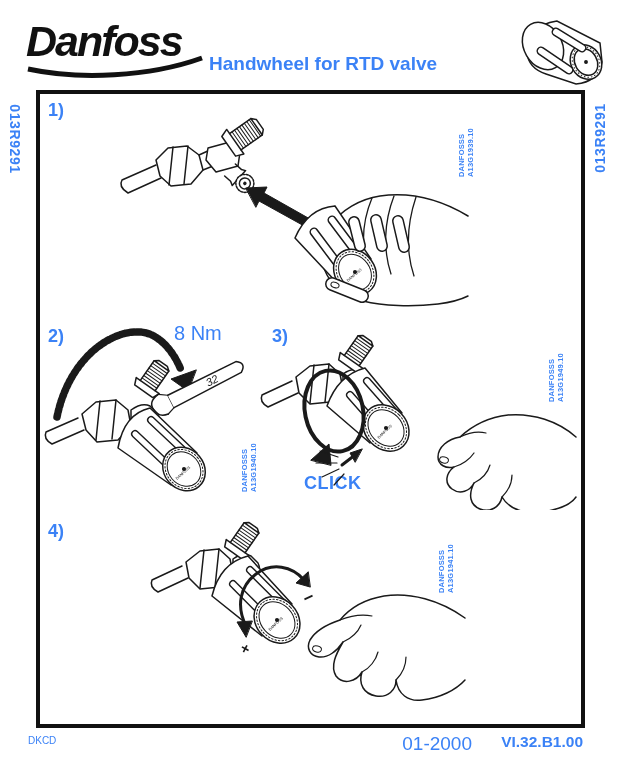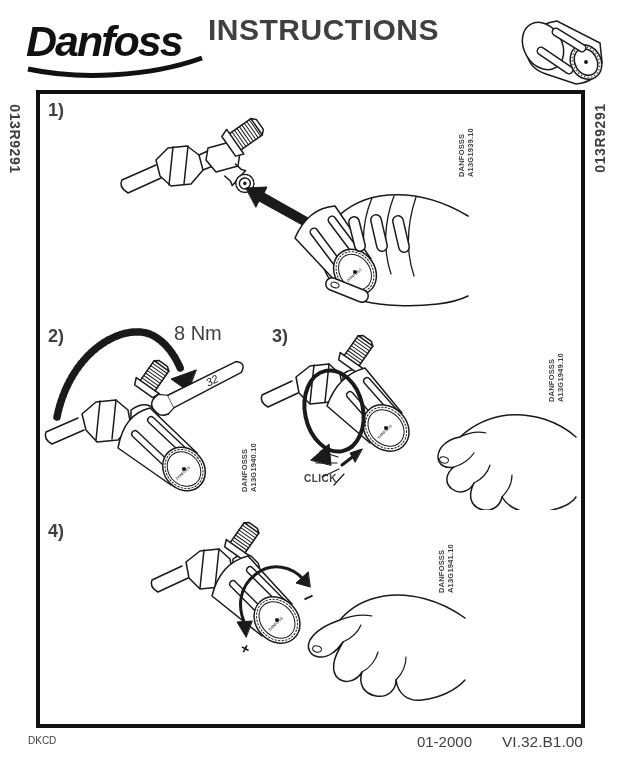--- a/index.html
+++ b/index.html
@@ -1,46 +1,46 @@
 <!DOCTYPE html>
 <html><head>
 <meta charset="utf-8">
 <style>
   html,body{margin:0;padding:0;background:#e8e8e8;}
   #page{position:relative;width:621px;height:769px;background:#ffffff;overflow:hidden;
-        font-family:"Liberation Sans",sans-serif;color:#404040;}
+        font-family:"Liberation Sans",sans-serif;color:#3b82f6;}
   .abs{position:absolute;}
   .title{font-size:30px;font-weight:bold;letter-spacing:.5px;}
   .subtitle{font-size:19px;font-weight:bold;}
   .frame{border:4px solid #111;box-sizing:border-box;background:#fff;}
   .vcode{font-size:14px;font-weight:bold;letter-spacing:.6px;width:70px;text-align:center;}
   .vcode.left{transform:rotate(90deg);}
   .vcode.right{transform:rotate(-90deg);}
   .steplabel{font-size:18px;font-weight:bold;}
   .torque{font-size:20px;}
-  .click{font-size:10px;font-weight:bold;letter-spacing:.5px;text-align:right;}
+  .click{font-size:18px;font-weight:bold;letter-spacing:.5px;text-align:right;}
   .refblock{width:60px;font-size:7.5px;font-weight:bold;line-height:9px;letter-spacing:.2px;
             transform:rotate(-90deg);text-align:left;white-space:nowrap;}
   .footer-small{font-size:10px;}
-  .footer-date{font-size:15px;width:72px;text-align:right;}
-  .footer-doc{font-size:15.5px;font-weight:normal;width:95px;text-align:right;}
+  .footer-date{font-size:19px;width:72px;text-align:right;}
+  .footer-doc{font-size:15.5px;font-weight:bold;width:95px;text-align:right;}
   svg{display:block;}
   svg text{font-family:"Liberation Sans",sans-serif;}
 </style>
 </head>
 <body>
 
 <div id="page">
 
   <svg class="abs" style="left:24px;top:12px;" width="182" height="70" viewBox="0 0 182 70">
     <text x="2" y="44" font-family="DejaVu Serif, serif" font-size="43" font-style="italic" font-weight="bold" letter-spacing="-2" fill="#111">Danfoss</text>
     <path d="M4,57 C55,68 125,65 178,46" stroke="#111" stroke-width="5" fill="none"></path>
   </svg>
 
-  <div class="abs title" style="left:208px;top:13px;">INSTRUCTIONS</div>
+  <div class="abs subtitle" style="left:209px;top:53px;">Handwheel for RTD valve</div>
 
   <svg class="abs" style="left:514px;top:10px;" width="100" height="78" viewBox="0 0 100 78">
     <g stroke="#1a1a1a" stroke-width="1.5" fill="#fff">
       <path d="M43,11 Q12,16 13,42 Q14,58 32,64 L62,74 Q84,72 88,52 L86,33 Z"></path>
       <ellipse cx="29" cy="36" rx="19" ry="25" transform="rotate(-30 29 36)"></ellipse>
       <ellipse cx="72" cy="52" rx="15" ry="18" transform="rotate(-30 72 52)" fill="#fff"></ellipse>
       <ellipse cx="72" cy="52" rx="11" ry="14" transform="rotate(-30 72 52)" fill="none"></ellipse>
       <ellipse cx="72" cy="52" rx="13" ry="16" transform="rotate(-30 72 52)" fill="none" stroke-dasharray="1.5 2" stroke-width="1"></ellipse>
       <circle cx="72" cy="52" r="1.2" fill="#1a1a1a"></circle>
       <path d="M42,22 L68,38" stroke-width="9" stroke-linecap="round" stroke="#1a1a1a" fill="none"></path>

